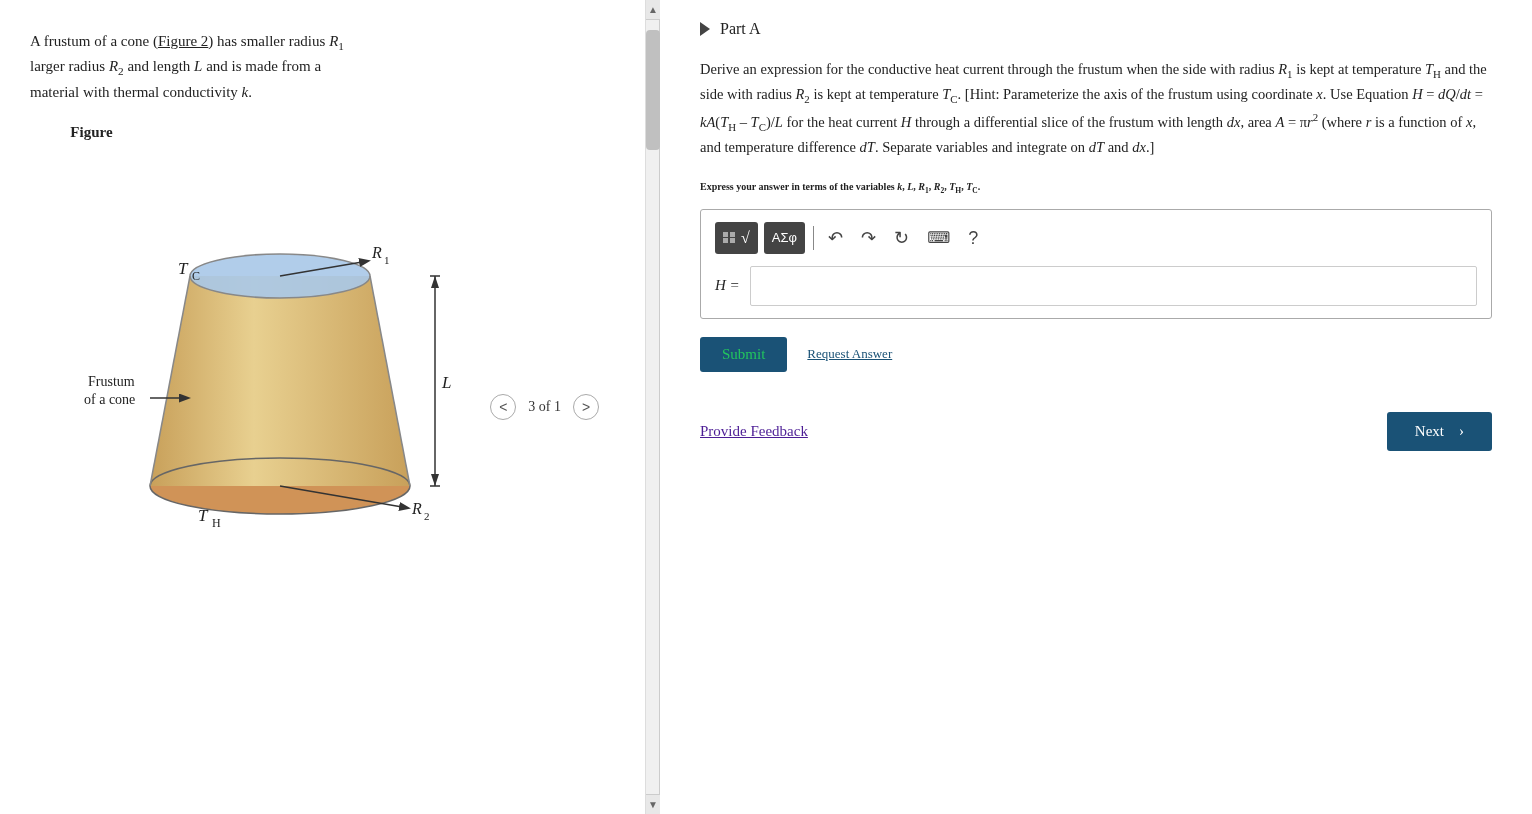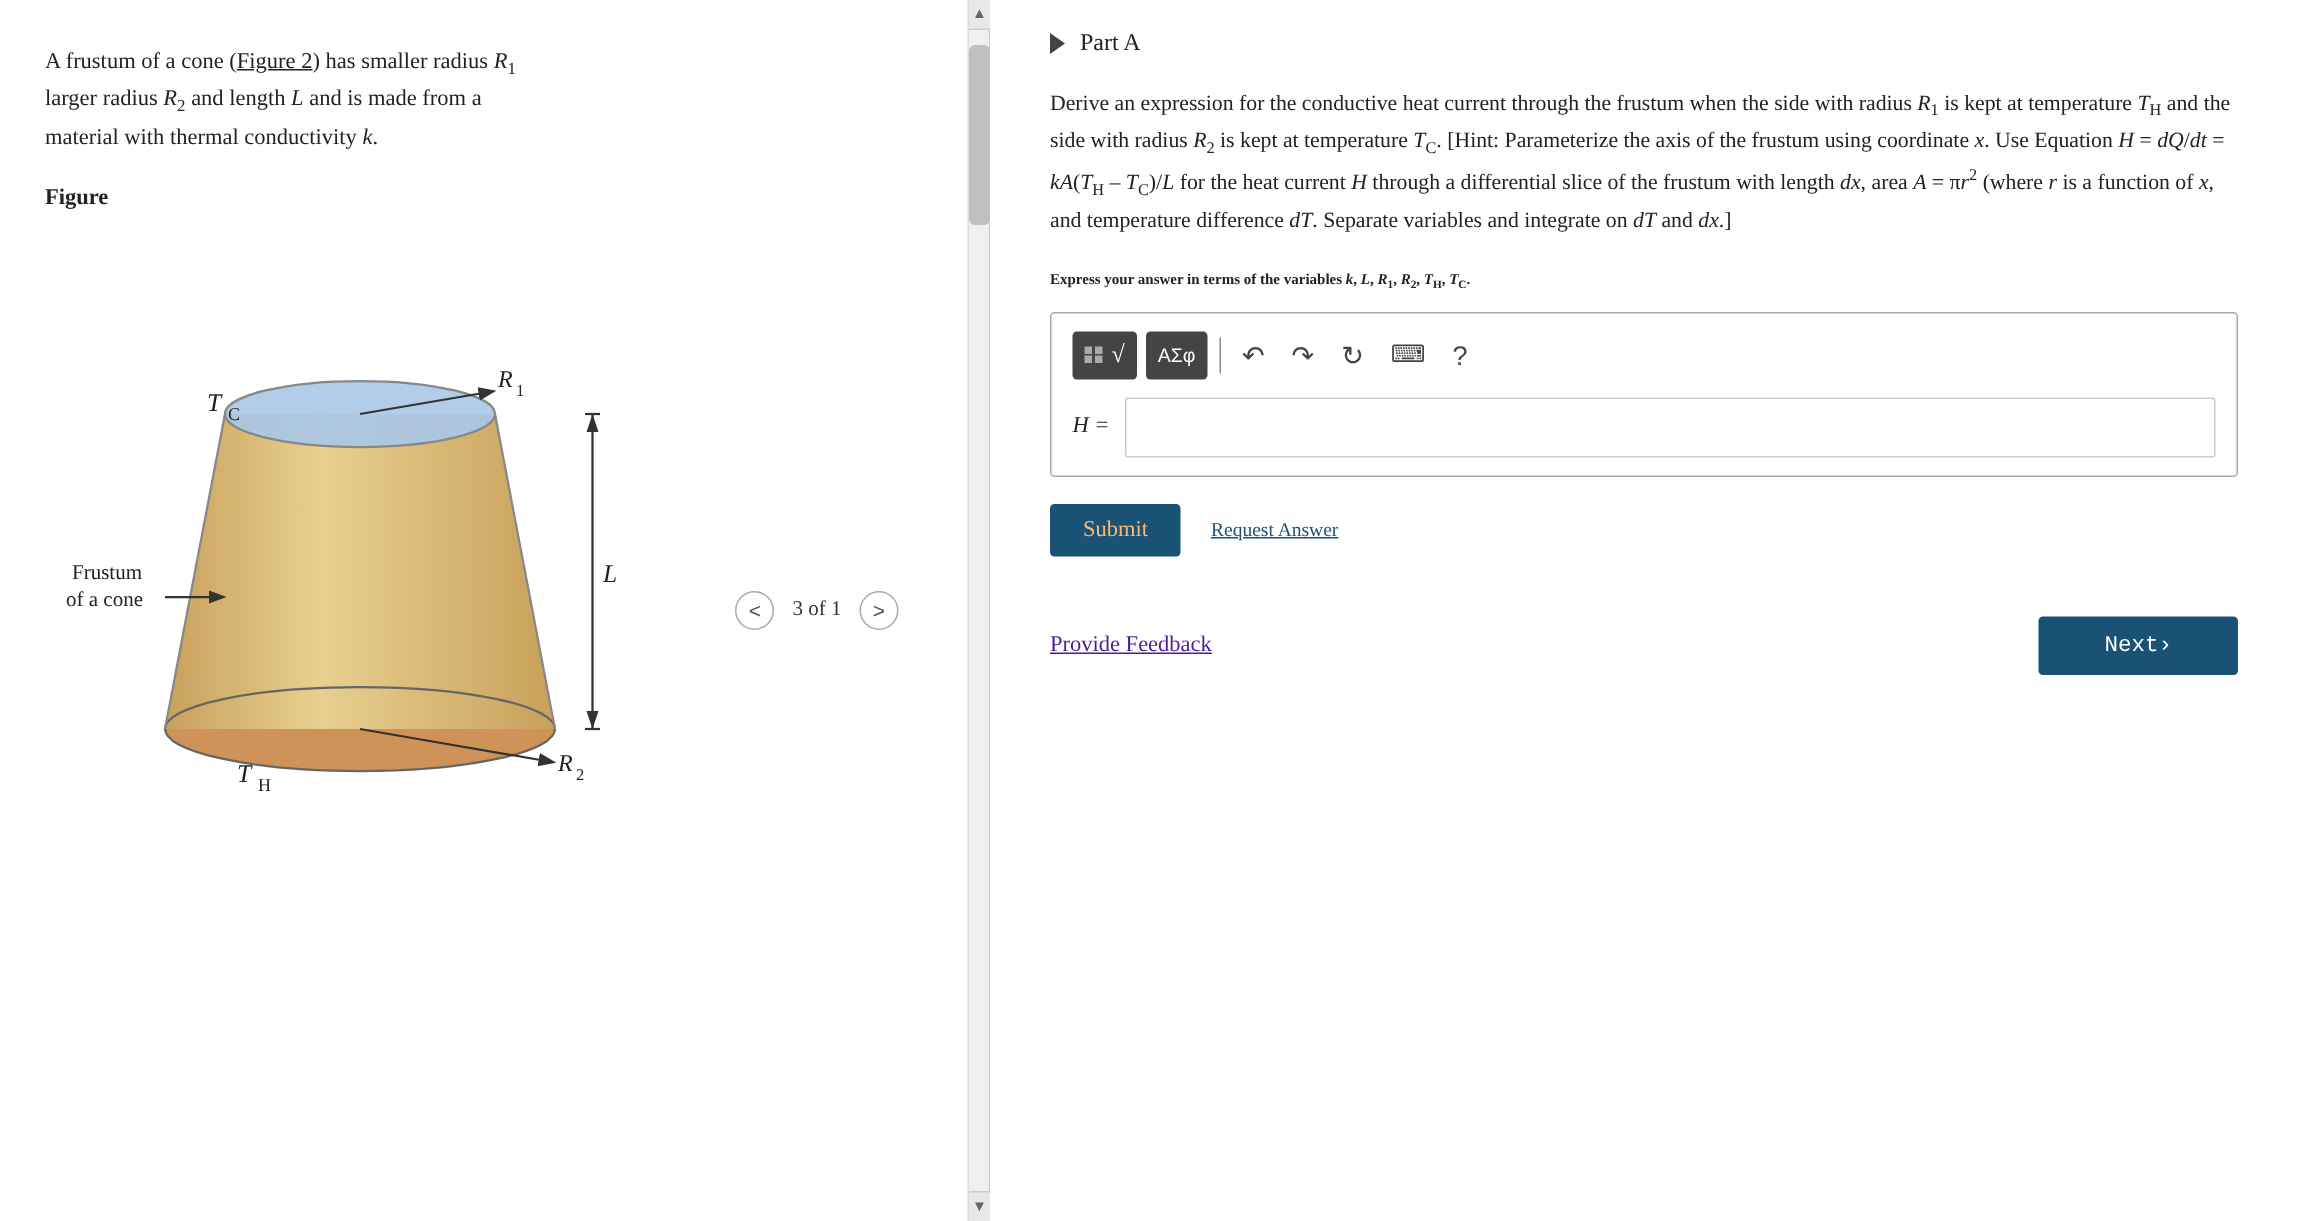--- a/index.html
+++ b/index.html
@@ -229,21 +229,21 @@
 
     
     .submit-row {
       display: flex;
       align-items: center;
       gap: 20px;
       margin-bottom: 30px;
     }
     .submit-btn {
       background: #1a5276;
-      color: #fdba74;
+      color: #22c55e;
       border: none;
       border-radius: 3px;
       padding: 9px 22px;
       font-size: 15px;
       cursor: pointer;
       font-family: inherit;
     }
     .request-answer-link {
       color: #1a5276;
       text-decoration: underline;
@@ -262,44 +262,44 @@
       color: #4c1d95;
       text-decoration: underline;
       cursor: pointer;
       font-size: 15px;
     }
     .next-btn {
       background: #1a5276;
       color: #fff;
       border: none;
       border-radius: 3px;
-      padding: 11px 44px;
-      font-size: 15px;
-      cursor: pointer;
-      font-family: Liberation Mono, monospace;
-      display: flex;
-      align-items: center;
-      gap: 0;
+      padding: 11px 28px;
+      font-size: 15px;
+      cursor: pointer;
+      font-family: Liberation Serif, serif;
+      display: flex;
+      align-items: center;
+      gap: 15px;
     }
     sup { font-size: 0.75em; vertical-align: super; }
     sub { font-size: 0.75em; vertical-align: sub; }
 
     .underline { text-decoration: underline; cursor: pointer; color: #222; }
   </style>
 </head>
 <body>
 
 <div class="left-panel">
   <div class="problem-text">
     A frustum of a cone (<span class="underline">Figure 2</span>) has smaller radius <em>R</em><sub>1</sub><br>
     larger radius <em>R</em><sub>2</sub> and length <em>L</em> and is made from a<br>
     material with thermal conductivity <em>k</em>.
   </div>
 
-  <div style="display:flex; align-items:flex-start; justify-content:space-between;">
+  <div style="display:flex; align-items:flex-start; justify-content:flex-end;">
     <div>
       <div class="figure-label">Figure</div>
       <div class="cone-container">
         <svg class="cone-svg" viewBox="0 0 420 390" xmlns="http://www.w3.org/2000/svg">
 
           <ellipse cx="210" cy="330" rx="130" ry="28" fill="#c8803a" opacity="0.85"></ellipse>
 
           <polygon points="80,330 340,330 300,120 120,120" fill="url(#coneGrad)"></polygon>
 
           <ellipse cx="210" cy="120" rx="90" ry="22" fill="#a8c8e8" opacity="0.9"></ellipse>

